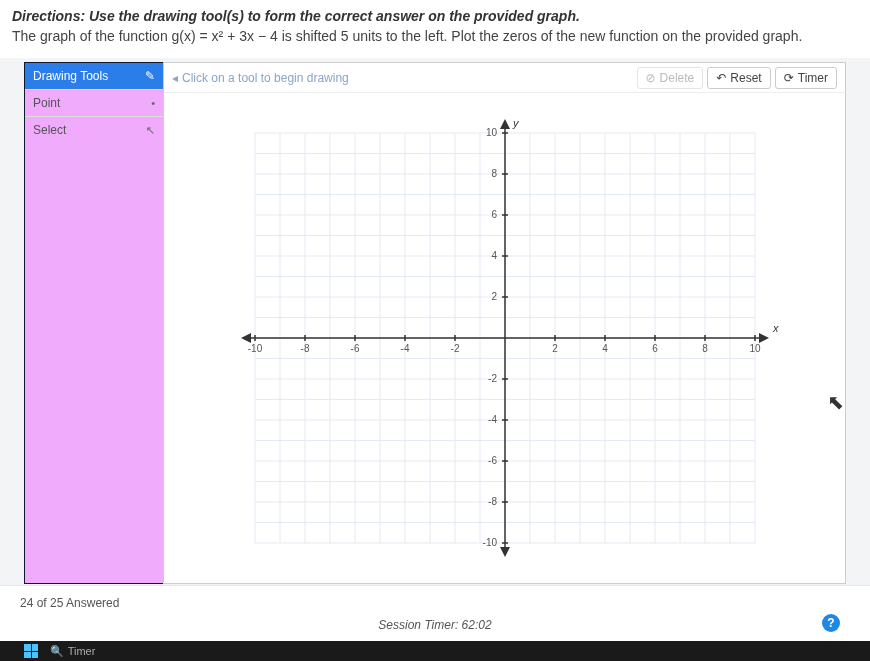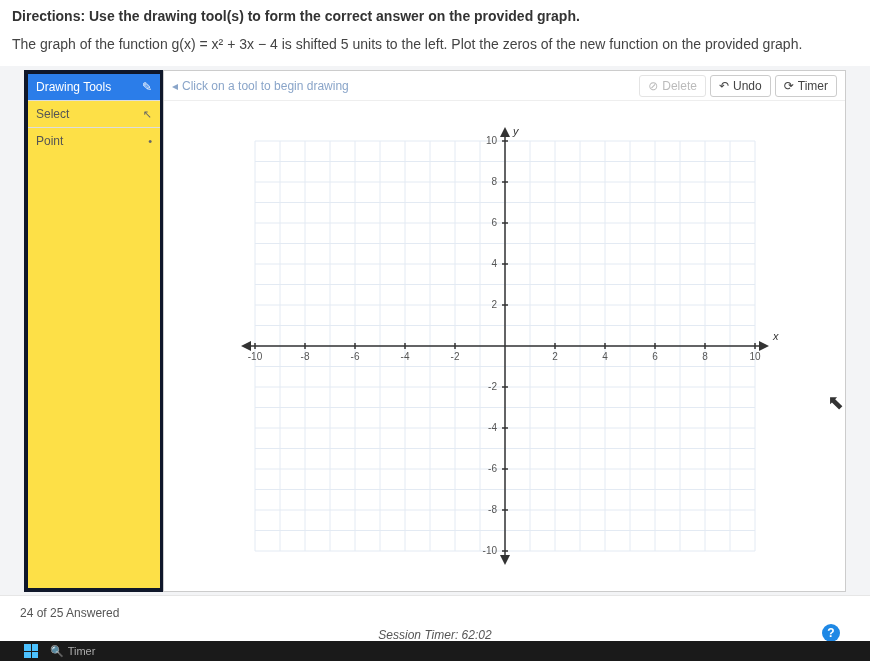--- a/index.html
+++ b/index.html
@@ -13,38 +13,39 @@
     overflow: hidden;
     position: relative;
   }
   .header {
     padding: 8px 12px;
     background: #fff;
   }
   .directions {
     font-weight: bold;
     font-size: 14px;
-    margin-bottom: 12px;
+    margin-bottom: 4px;
     color: #333;
+    font-style: italic;
   }
   .question {
     font-size: 14px;
     color: #444;
     margin-bottom: 6px;
   }
   .workspace {
     display: flex;
     padding: 0 24px;
     margin-top: 4px;
     position: relative;
   }
   .tool-panel {
     width: 140px;
-    border: 4px solid #0f172a;
-    background: #fde047;
+    border: 1px solid #0f172a;
+    background: #f0abfc;
     font-size: 12px;
     text-align: center;
   }
   .tool-header {
     background: #2b7de9;
     color: #fff;
     padding: 6px 8px;
     display: flex;
     justify-content: space-between;
     align-items: center;
@@ -106,21 +107,21 @@
   .grid-line { stroke: #e3eaf3; stroke-width: 1; }
   .axis { stroke: #333; stroke-width: 1.5; }
   .tick-label { font-size: 10px; fill: #555; }
   .axis-label { font-size: 11px; fill: #333; font-style: italic; }
   .arrow { fill: #333; }
   .footer {
     position: absolute;
     bottom: 0;
     left: 0;
     right: 0;
-    height: 66px;
+    height: 76px;
     background: #fff;
     border-top: 1px solid #e6e6e6;
   }
   .progress {
     position: absolute;
     left: 20px;
     top: 10px;
     font-size: 12px;
     color: #555;
   }
@@ -187,43 +188,43 @@
   <div class="question">The graph of the function g(x) = x² + 3x − 4 is shifted 5 units to the left. Plot the zeros of the new function on the provided graph.</div>
 </div>
 
 <div class="workspace">
   <div class="tool-panel">
     <div class="tool-header">
       <span>Drawing Tools</span>
       <span class="icon">✎</span>
     </div>
     <div class="tool-row">
+      <span>Point</span>
+      <span class="icon">•</span>
+    </div>
+    <div class="tool-row">
       <span>Select</span>
       <span class="icon">↖</span>
-    </div>
-    <div class="tool-row">
-      <span>Point</span>
-      <span class="icon">•</span>
     </div>
   </div>
 
   <div class="main-area">
     <div class="topbar">
       <div class="hint">
         <span>◂</span>
         <span>Click on a tool to begin drawing</span>
       </div>
       <div class="actions">
         <span class="btn disabled">
           <span>⊘</span>
           <span>Delete</span>
         </span>
         <span class="btn">
           <span>↶</span>
-          <span>Undo</span>
+          <span>Reset</span>
         </span>
         <span class="btn">
           <span>⟳</span>
           <span>Timer</span>
         </span>
       </div>
     </div>
     <div class="graph-wrap">
       <svg class="graph" id="graph-svg" width="560" height="470">
           <line x1="30" y1="30" x2="30" y2="440" class="grid-line"></line>

